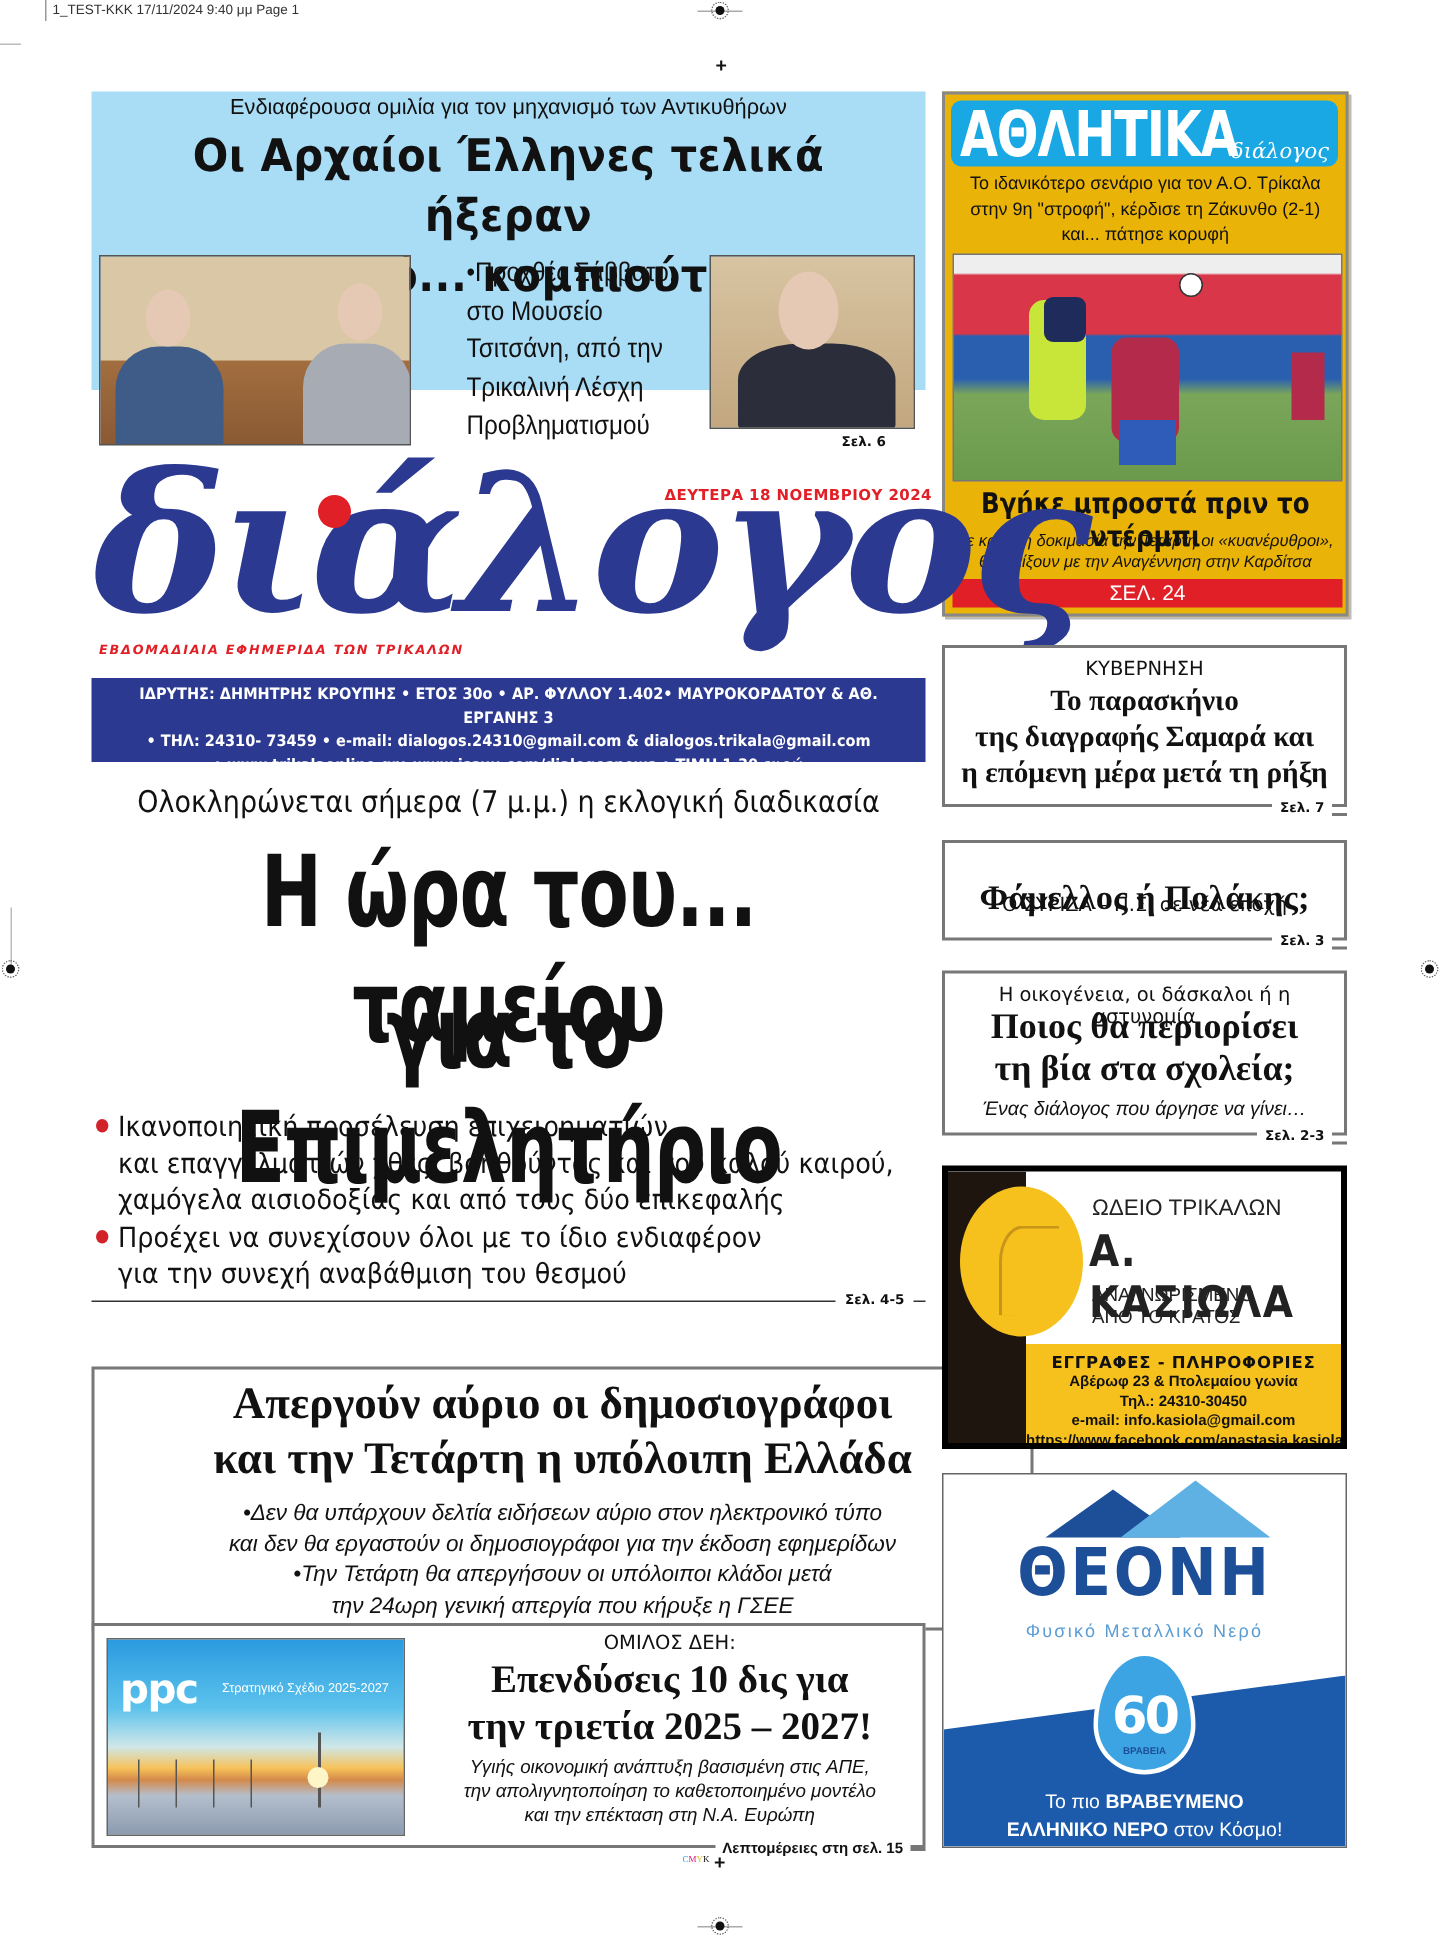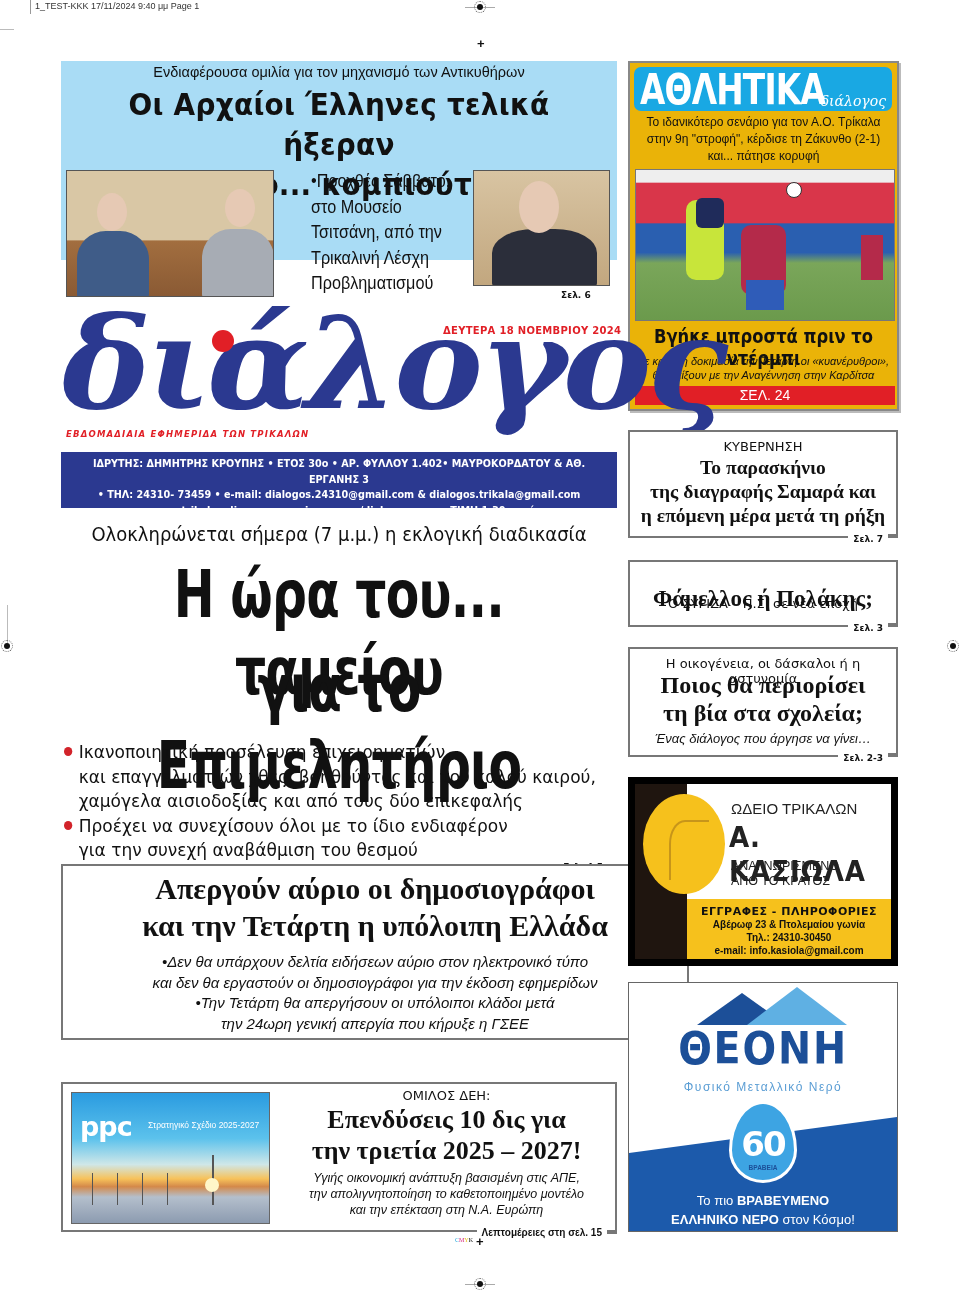--- a/index.html
+++ b/index.html
@@ -60,21 +60,21 @@
   .rule-sel { display: flex; align-items: center; }
   .rule-sel .rl { flex: 1; height: 1px; background: #333; }
   .rule-sel .sel { padding: 0 6px; }
   .rule-sel .tail { width: 8px; height: 1px; background: #333; }
 
   
   .box { border: 2px solid #777; background: #fff; }
   .serif-head { font-family: "Liberation Serif", serif; font-weight: bold; color: #111; text-align: center; }
   .small-kick { font-size: 13px; text-align: center; color: #111; font-family: "DejaVu Sans", sans-serif; }
 
-  .strike { left: 61px; top: 864px; width: 628px; height: 176px; }
+  .strike { left: 61px; top: 911px; width: 628px; height: 176px; }
   .strike .h { position: absolute; left: 0; right: 0; top: 4px; font-size: 30px; line-height: 37px; }
   .strike .t { position: absolute; left: 0; right: 0; top: 86px; text-align: center; font-size: 15px; font-style: italic; line-height: 20.5px; color: #111; }
 
   .ppc { left: 61px; top: 1082px; width: 556px; height: 150px; }
   .ppc-img { position: absolute; left: 8px; top: 8px; width: 199px; height: 132px; border: 1px solid #666; overflow: hidden; background: linear-gradient(#2a9be0 0%, #5cc2ec 35%, #cfe7e8 55%, #f7c25a 66%, #d4894a 72%, #b4bfcc 80%, #8c9bb0 100%); }
   .ppc-logo { position: absolute; left: 8px; top: 18px; font-family: "DejaVu Sans", sans-serif; font-weight: bold; font-size: 27px; color: #fff; letter-spacing: -1px; }
   .ppc-plan { position: absolute; left: 76px; top: 27px; font-size: 8.5px; color: #fff; }
   .ppc .k { position: absolute; left: 215px; right: 0; top: 4px; }
   .ppc .h { position: absolute; left: 215px; right: 0; top: 20px; font-size: 26px; line-height: 31px; }
   .ppc .t { position: absolute; left: 215px; right: 0; top: 86px; text-align: center; font-size: 12.5px; font-style: italic; line-height: 16px; color: #111; }
@@ -87,26 +87,26 @@
 
   .syriza { left: 628px; top: 560px; width: 270px; height: 67px; }
   .syriza .k { position: absolute; left: 0; right: 0; top: 6px; margin-top: 28px; }
   .syriza .h { position: absolute; left: 0; right: 0; top: 24px; font-size: 23px; }
 
   .school { left: 628px; top: 647px; width: 270px; height: 110px; }
   .school .k { position: absolute; left: 0; right: 0; top: 7px; }
   .school .h { position: absolute; left: 0; right: 0; top: 22px; font-size: 24px; line-height: 28px; }
   .school .t { position: absolute; left: 0; right: 0; top: 82px; text-align: center; font-size: 13px; font-style: italic; color: #111; }
 
-  .box-sel { position: absolute; right: -2px; bottom: -8px; display: flex; align-items: flex-start; }
+  .box-sel { position: absolute; right: -2px; bottom: -8px; display: flex; align-items: flex-end; }
   .box-sel .sel { padding: 0 5px; background: #fff; }
   .box-sel .tail { width: 10px; height: 2px; background: #777; }
 
   
-  .kas { left: 628px; top: 777px; width: 270px; height: 189px; border: 7px solid #000000; background: #fff; overflow: hidden; }
+  .kas { left: 628px; top: 777px; width: 270px; height: 189px; border: 4px solid #000000; background: #fff; overflow: hidden; }
   .kas-black { position: absolute; left: 0; top: 0; width: 52px; height: 189px; background: #1f150f; }
   .kas-circle { position: absolute; left: 8px; top: 10px; width: 82px; height: 100px; border-radius: 50%; background: #f6c11c; }
   .kas-harp { position: absolute; left: 26px; top: 26px; width: 40px; height: 60px; border-left: 2px solid #c7951a; border-top: 2px solid #c7951a; border-radius: 40% 0 0 0; }
   .kas-l1 { position: absolute; left: 96px; top: 16px; font-size: 15px; color: #222; }
   .kas-l2 { position: absolute; left: 94px; top: 36px; font-size: 29px; color: #222; font-weight: bold; letter-spacing: 1px; font-family: "DejaVu Sans", sans-serif; transform: scaleX(0.9); transform-origin: left top; }
   .kas-l3 { position: absolute; left: 96px; top: 75px; font-size: 12.5px; color: #222; line-height: 15px; }
   .kas-yellow { position: absolute; left: 52px; top: 115px; right: 0; bottom: 0; background: #f6c11c; text-align: center; color: #111; font-weight: bold; font-size: 10px; line-height: 13px; padding-top: 6px; }
   .kas-yellow .y1 { font-size: 11px; font-family: "DejaVu Sans", sans-serif; letter-spacing: 0.5px; }
 
   

